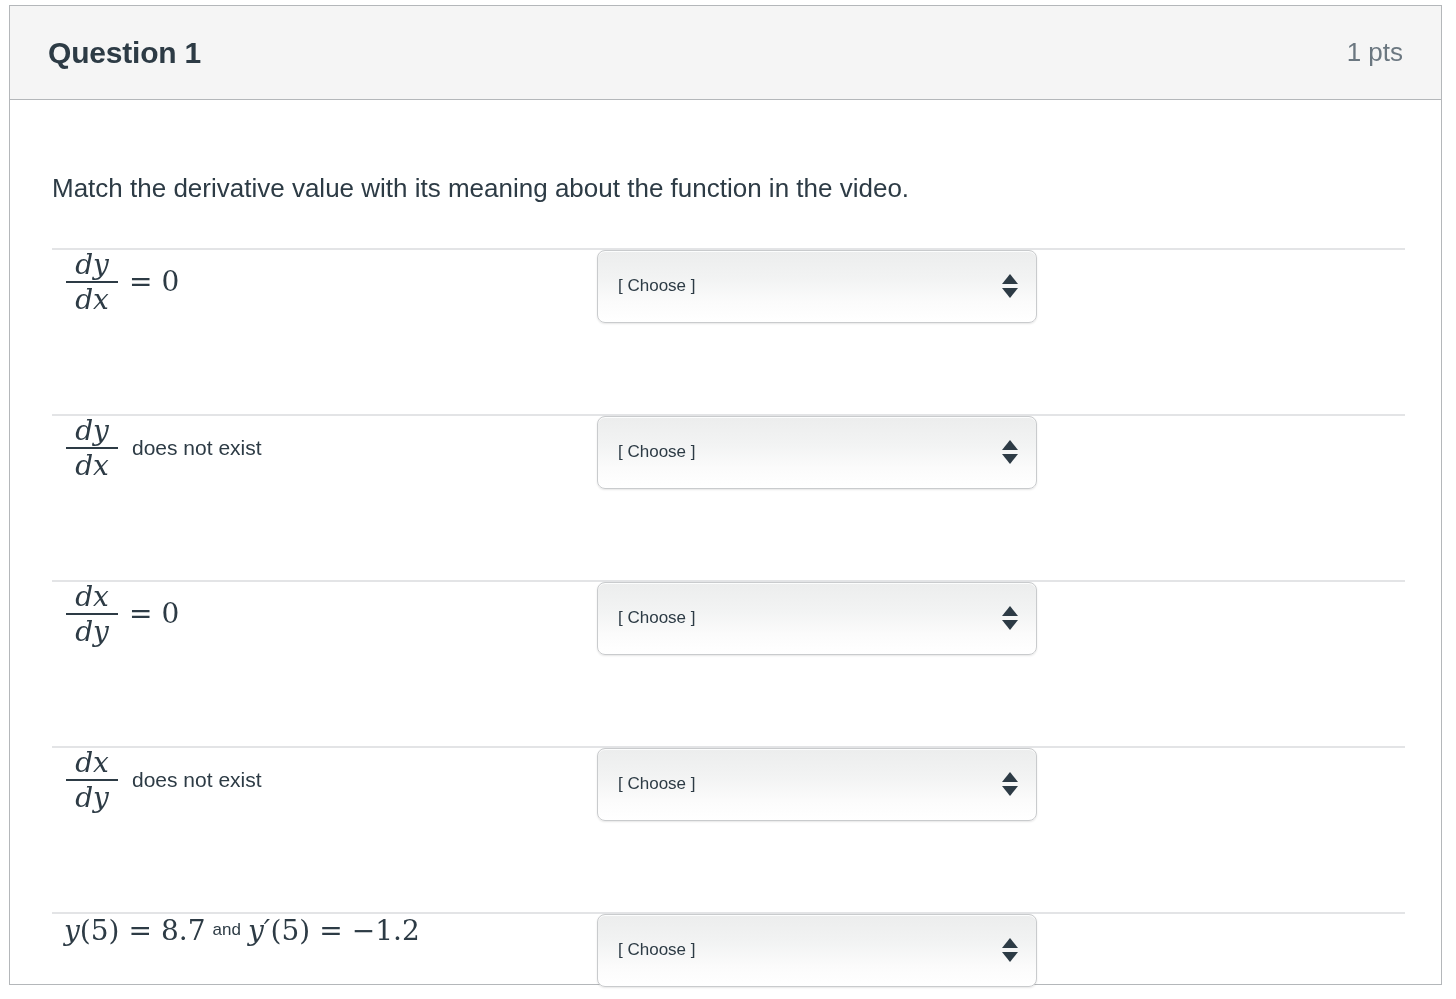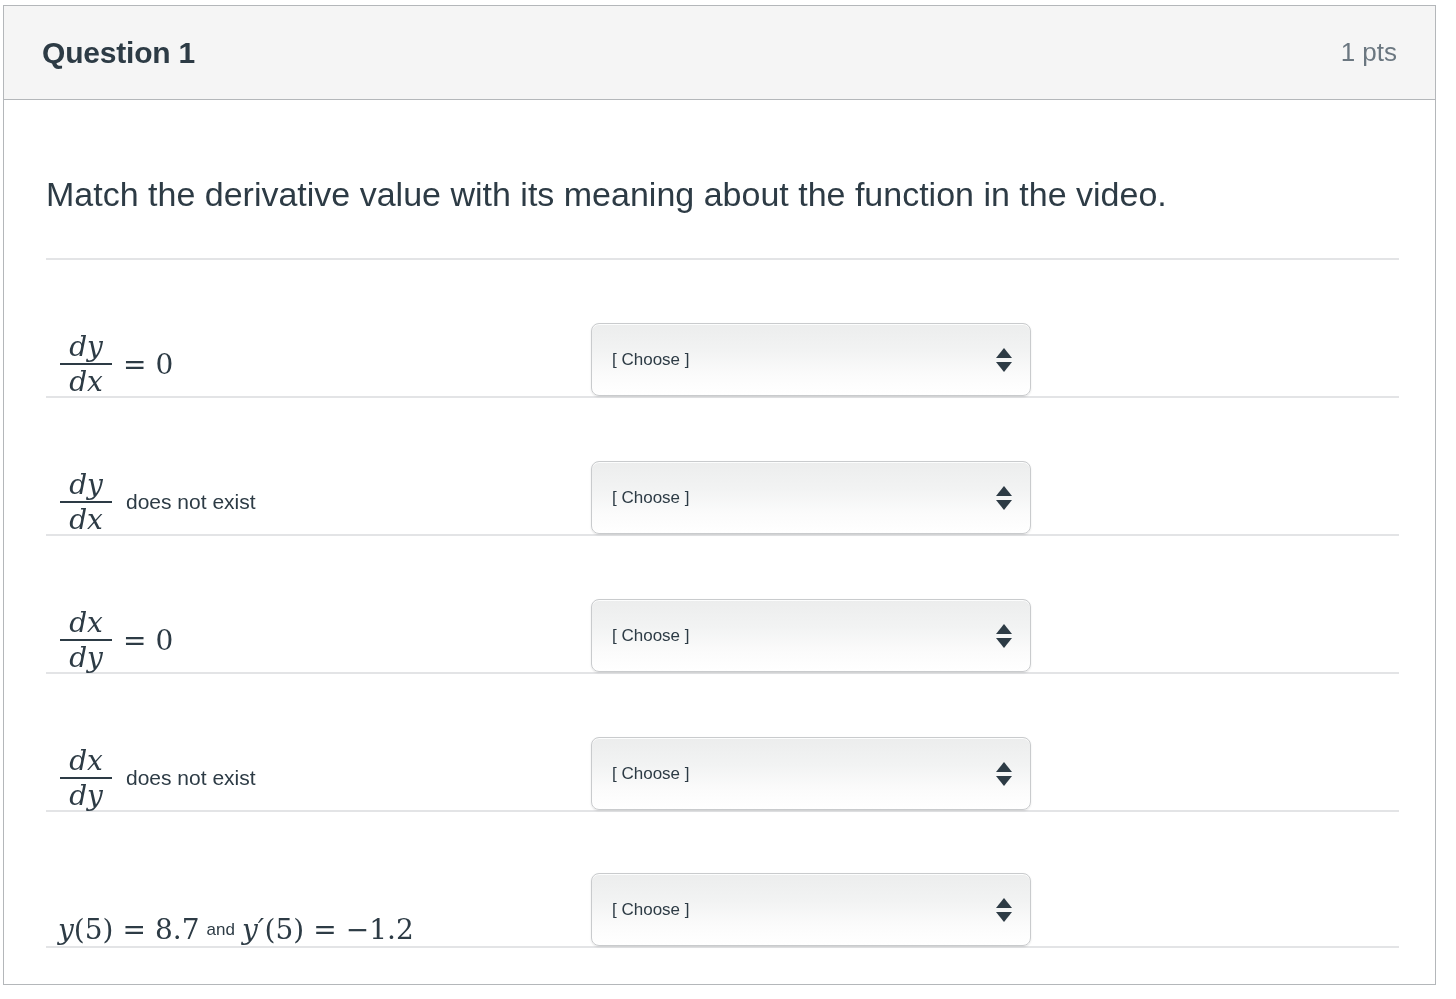--- a/index.html
+++ b/index.html
@@ -8,21 +8,21 @@
     padding: 0;
     background: #ffffff;
     width: 1456px;
     height: 999px;
     overflow: hidden;
     font-family: "Liberation Sans", sans-serif;
   }
 
   .question-container {
     position: absolute;
-    left: 3px;
+    left: 9px;
     top: 5px;
     width: 1433px;
     height: 980px;
     border: 1px solid #b4b7ba;
     background: #ffffff;
   }
 
   .question-header {
     height: 94px;
     background: #f5f5f5;
@@ -45,36 +45,37 @@
     font-weight: normal;
     color: #6b7780;
     letter-spacing: 0px;
   }
 
   .question-body {
     padding: 0;
   }
 
   .prompt-text {
-    font-size: 34px;
+    font-size: 26px;
     color: #2d3b45;
     padding: 72px 0 0 42px;
     line-height: 1.3;
   }
 
   .match-table {
     margin-top: 42px;
     padding: 0 36px 0 42px;
   }
 
   .match-row {
     display: flex;
-    align-items: flex-end;
+    align-items: flex-start;
     border-top: 2px solid #e3e4e6;
     min-height: 138px;
+    margin-top: 28px;
   }
   .match-row.last {
     border-bottom: 2px solid #e3e4e6;
   }
 
   .match-left {
     width: 545px;
     display: flex;
     align-items: center;
     padding-left: 12px;

